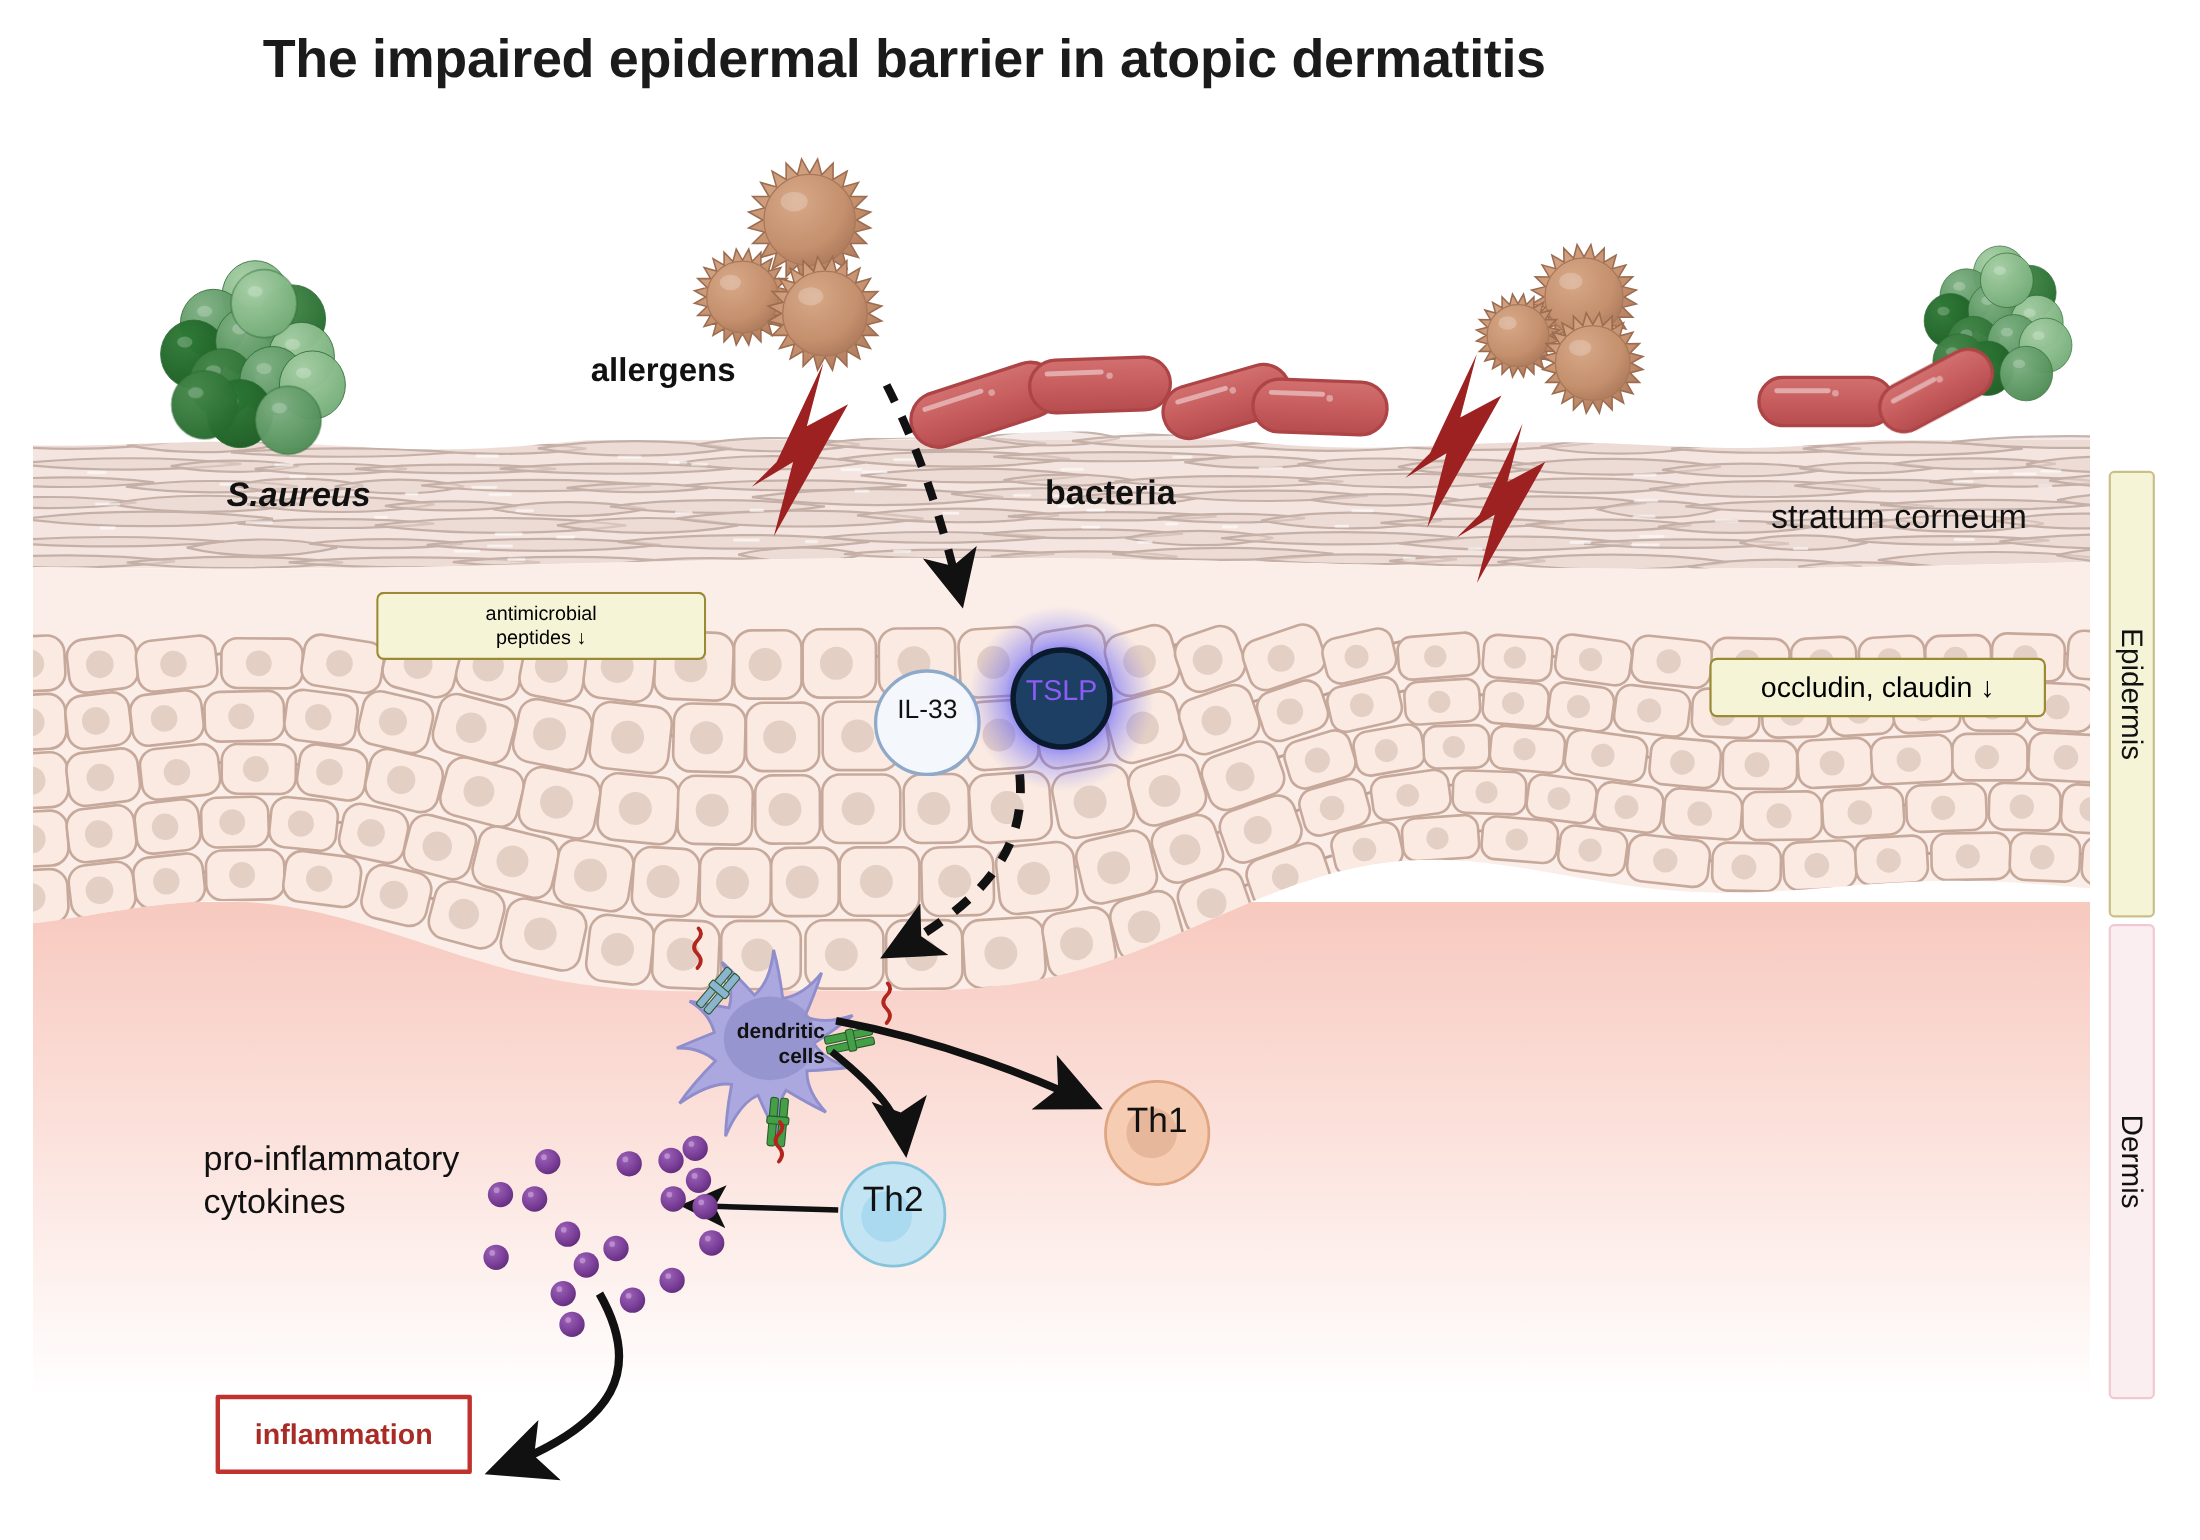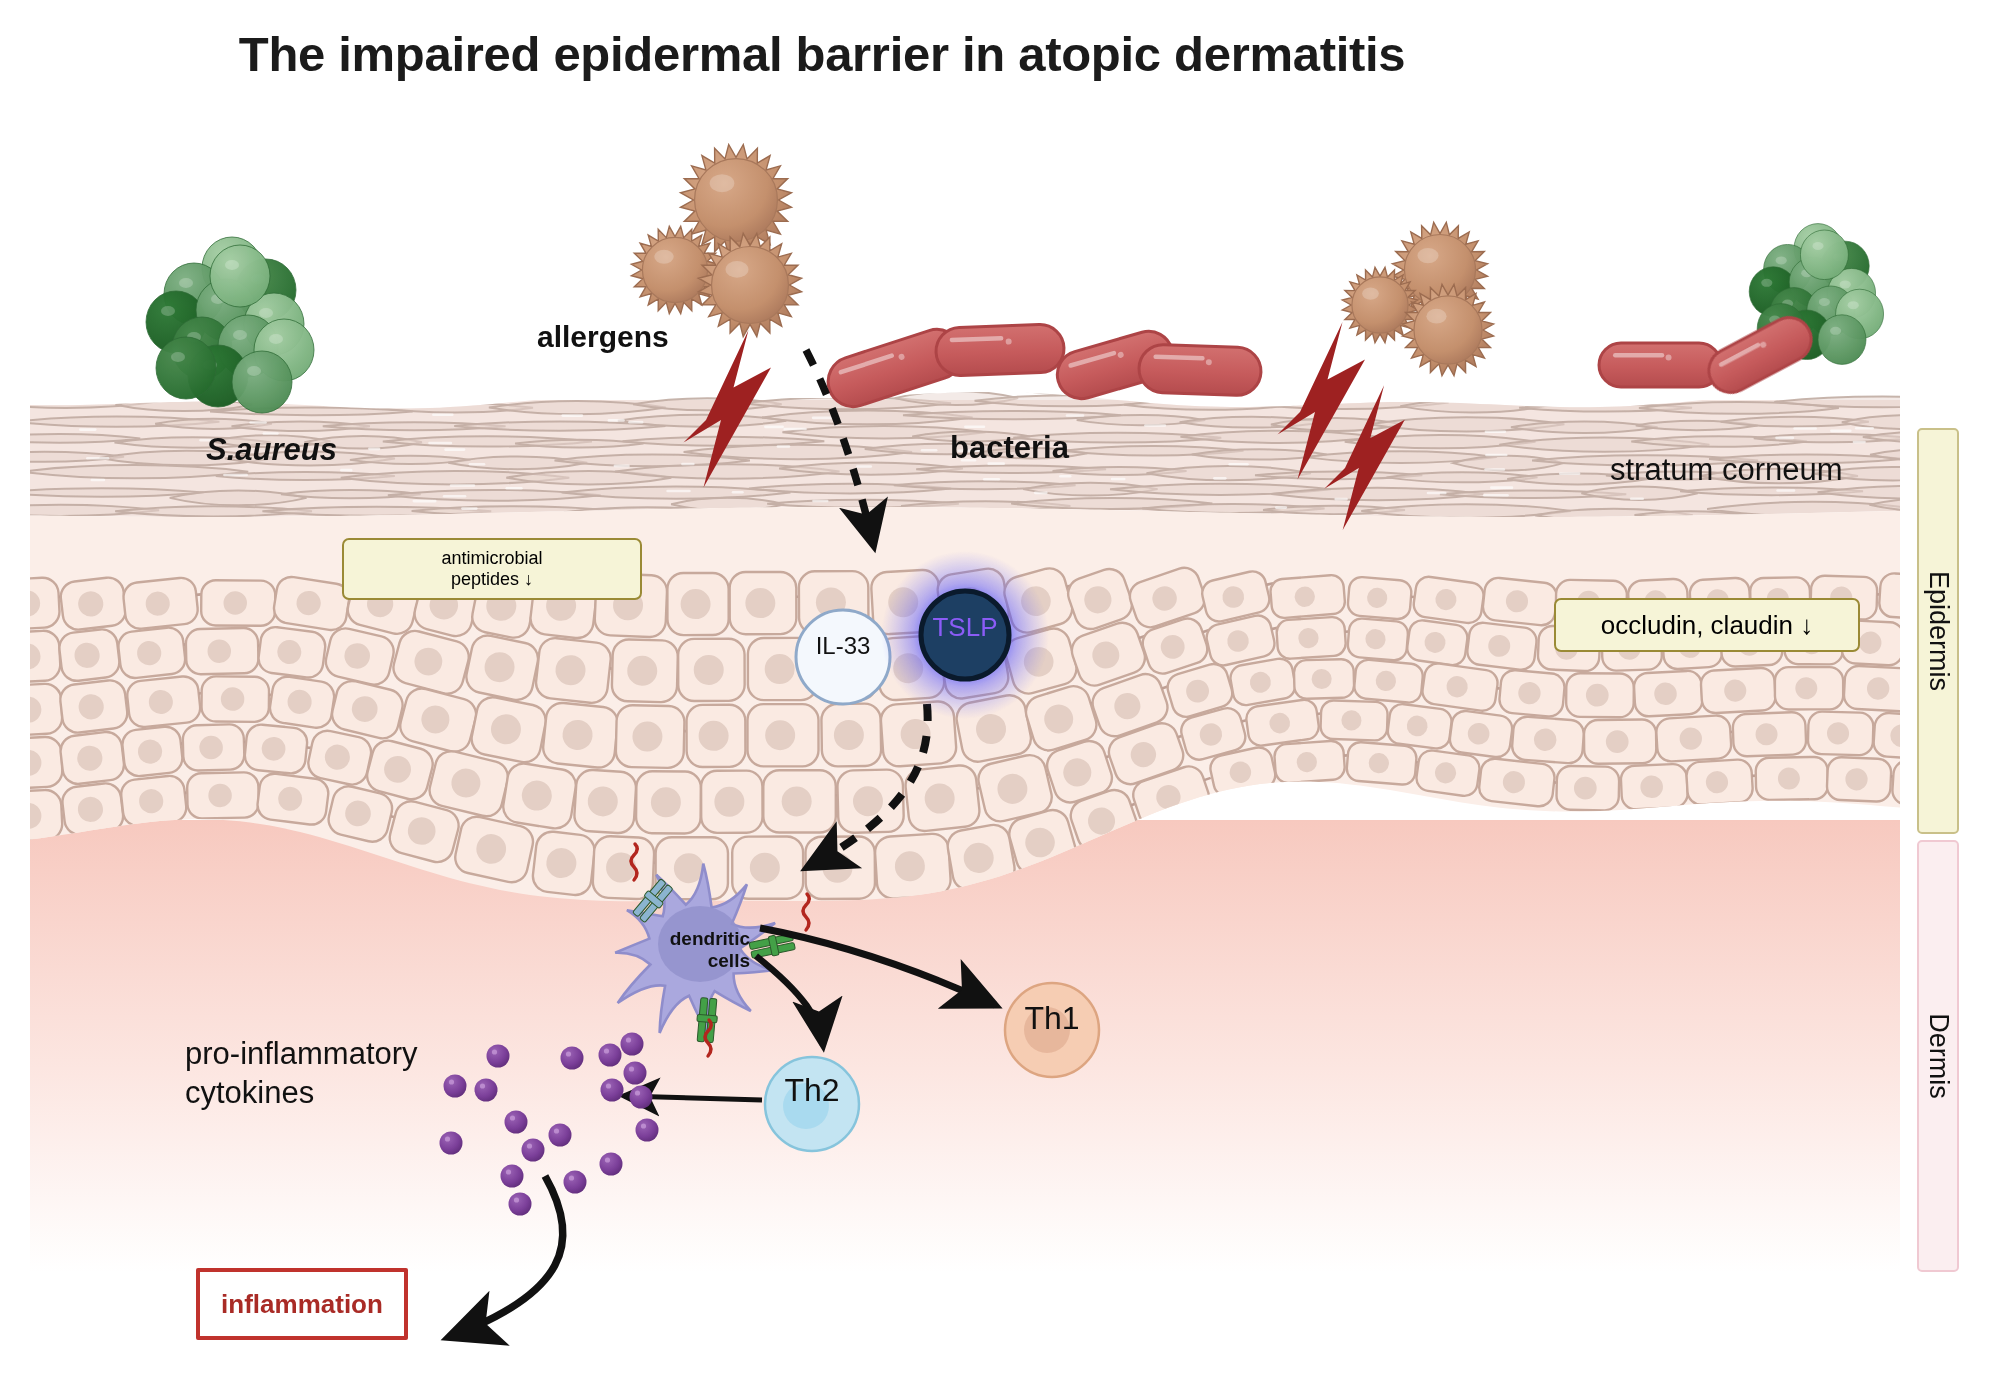--- a/index.html
+++ b/index.html
@@ -29,21 +29,21 @@
 
   .boxLabel{position:absolute;box-sizing:border-box;display:flex;
             align-items:center;justify-content:center;text-align:center;
             white-space:pre-line;}
   #box-amp{left:342px;top:538px;width:300px;height:62px;
            background:#f6f4d7;border:2.5px solid #9a8a35;border-radius:7px;
            font-size:18px;line-height:1.18;}
   #box-occ{left:1554px;top:598px;width:306px;height:54px;
            background:#f6f4d7;border:2.5px solid #9a8a35;border-radius:7px;
            font-size:26px;}
-  #box-inflam{left:196px;top:1268px;width:212px;height:72px;
+  #box-inflam{left:196px;top:1268px;width:233px;height:72px;
            background:#ffffff;border:4px solid #c0322d;border-radius:2px;
            font-size:26px;font-weight:bold;color:#a92b26;}
 
   .bracket{position:absolute;box-sizing:border-box;}
   #br-epi{left:1917px;top:428px;width:42px;height:406px;
           background:#f6f4d7;border:2.5px solid #c9c089;border-radius:5px;}
   #br-der{left:1917px;top:840px;width:42px;height:432px;
           background:#fbeef0;border:2.5px solid #f0c9d2;border-radius:5px;}
   .bracket span{position:absolute;left:50%;top:50%;
           transform:translate(-50%,-50%) rotate(90deg);

